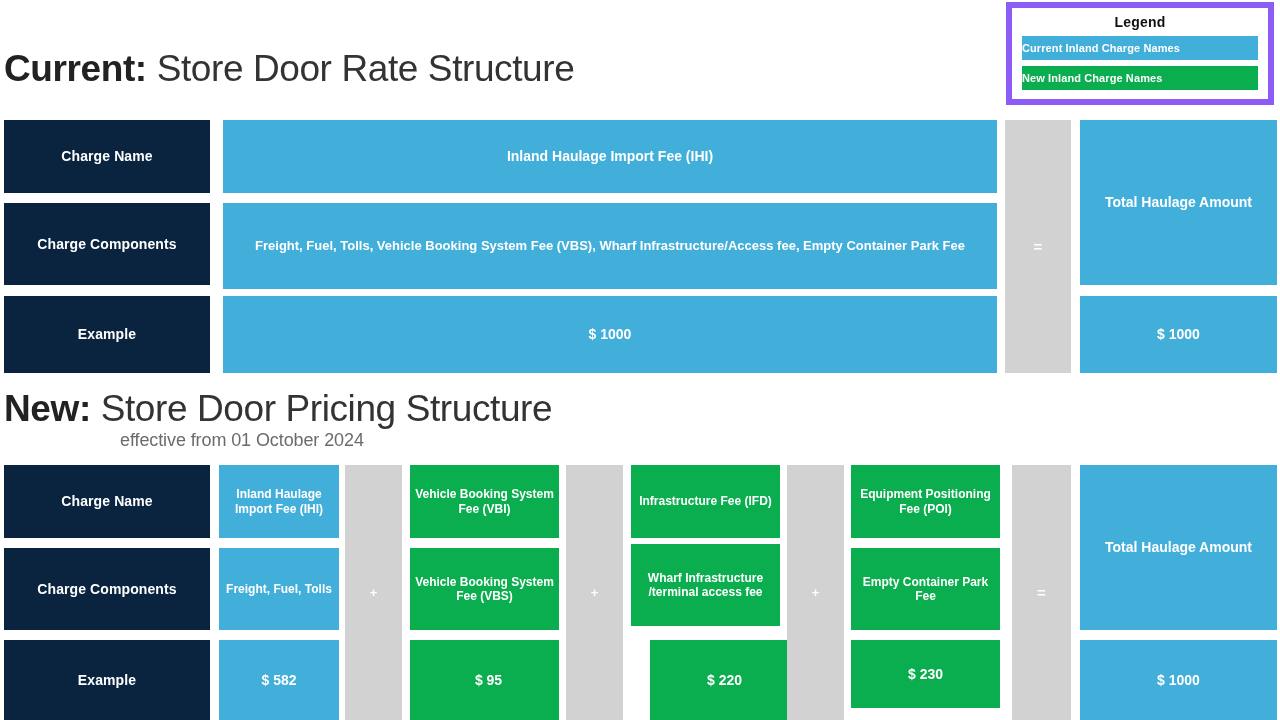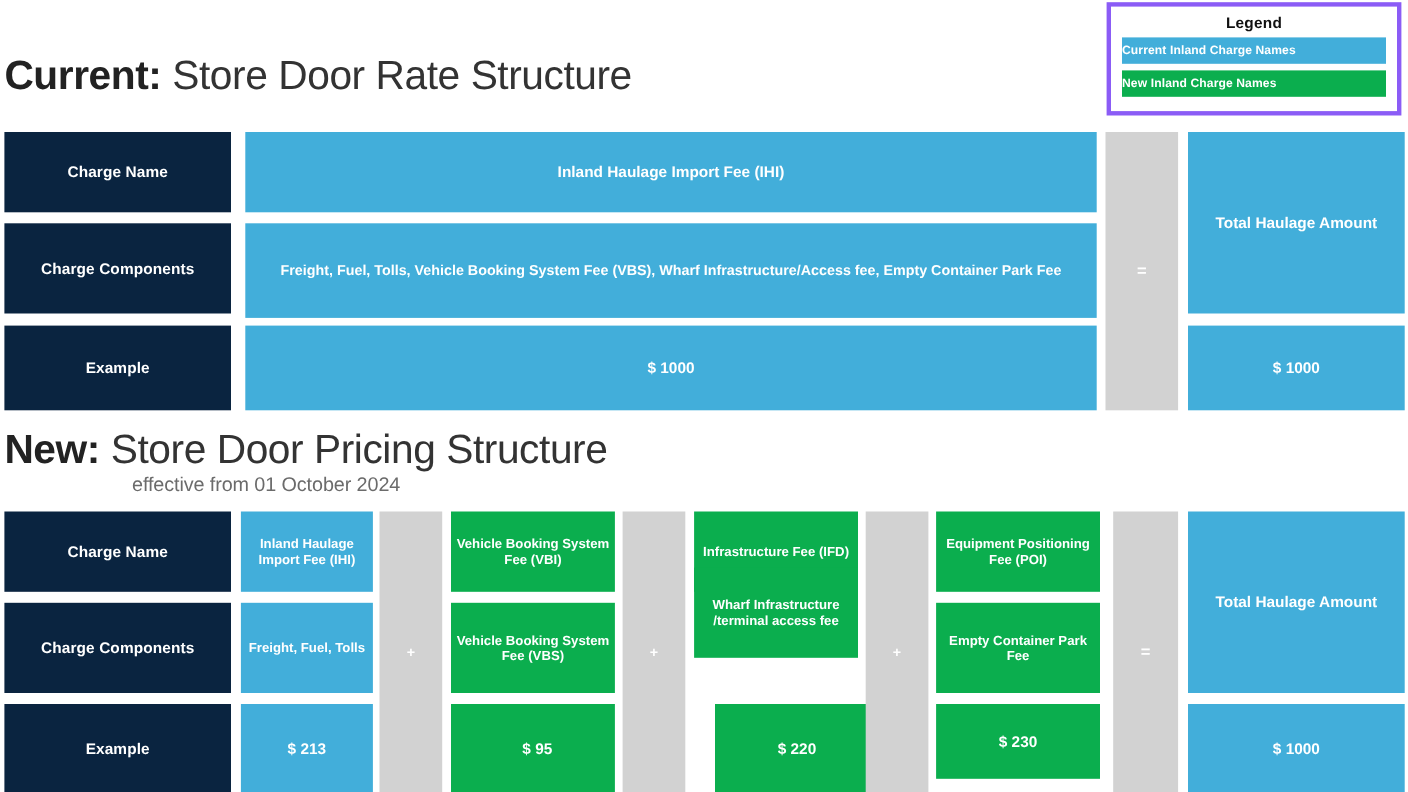--- a/index.html
+++ b/index.html
@@ -9,21 +9,21 @@
     font-family:"Liberation Sans", sans-serif;
     color:#ffffff;
     overflow:hidden;
     position:relative;
   }
   .stage{position:absolute;left:0;top:0;width:1280px;height:720px;}
 
   
   .legend{
     position:absolute;left:1006px;top:2px;width:268px;height:103px;
-    background:#ffffff;border:4px solid #8b5cf6;box-sizing:border-box;
+    background:#ffffff;border:6px solid #8b5cf6;box-sizing:border-box;
     padding:4px 10px 0 10px;
   }
   .legend-title{
     color:#111111;font-size:14px;font-weight:bold;text-align:center;
     letter-spacing:.2px;line-height:20px;margin-bottom:4px;
   }
   .legend-chip{
     height:24px;line-height:24px;
     font-size:11px;font-weight:bold;color:#ffffff;
     margin-bottom:6px;letter-spacing:.1px;
@@ -89,32 +89,32 @@
 
   <div class="heading" id="heading-new"><span class="strong">New:</span><span> Store Door Pricing Structure</span></div>
   <div class="subheading">effective from 01 October 2024</div>
 
   <div class="cell label-cell" style="left:4px;top:465px;width:206px;height:73px;">Charge Name</div>
   <div class="cell label-cell" style="left:4px;top:548px;width:206px;height:82px;">Charge Components</div>
   <div class="cell label-cell" style="left:4px;top:640px;width:206px;height:80px;">Example</div>
 
   <div class="cell blue t-12" style="left:219px;top:465px;width:120px;height:73px;">Inland Haulage Import Fee (IHI)</div>
   <div class="cell blue t-12" style="left:219px;top:548px;width:120px;height:82px;">Freight, Fuel, Tolls</div>
-  <div class="cell blue t-14" style="left:219px;top:640px;width:120px;height:80px;">$ 213</div>
+  <div class="cell blue t-14" style="left:219px;top:640px;width:120px;height:80px;">$ 582</div>
 
   <div class="cell gray op" style="left:345px;top:465px;width:57px;height:255px;">+</div>
 
   <div class="cell green t-12" style="left:410px;top:465px;width:149px;height:73px;">Vehicle Booking System Fee (VBI)</div>
   <div class="cell green t-12" style="left:410px;top:548px;width:149px;height:82px;">Vehicle Booking System Fee (VBS)</div>
   <div class="cell green t-14" style="left:410px;top:640px;width:149px;height:80px;padding-left:12px;">$ 95</div>
 
   <div class="cell gray op" style="left:566px;top:465px;width:57px;height:255px;">+</div>
 
   <div class="cell green t-12" style="left:631px;top:465px;width:149px;height:73px;">Infrastructure Fee (IFD)</div>
-  <div class="cell green t-12" style="left:631px;top:516px;width:149px;height:82px;">Wharf Infrastructure /terminal access fee</div>
+  <div class="cell green t-12" style="left:631px;top:544px;width:149px;height:82px;">Wharf Infrastructure /terminal access fee</div>
   <div class="cell green t-14" style="left:650px;top:640px;width:149px;height:80px;">$ 220</div>
 
   <div class="cell gray op" style="left:787px;top:465px;width:57px;height:255px;">+</div>
 
   <div class="cell green t-12" style="left:851px;top:465px;width:149px;height:73px;">Equipment Positioning Fee (POI)</div>
   <div class="cell green t-12" style="left:851px;top:548px;width:149px;height:82px;">Empty Container Park Fee</div>
   <div class="cell green t-14" style="left:851px;top:640px;width:149px;height:68px;">$ 230</div>
 
   <div class="cell gray" style="left:1012px;top:465px;width:59px;height:255px;">=</div>
 

